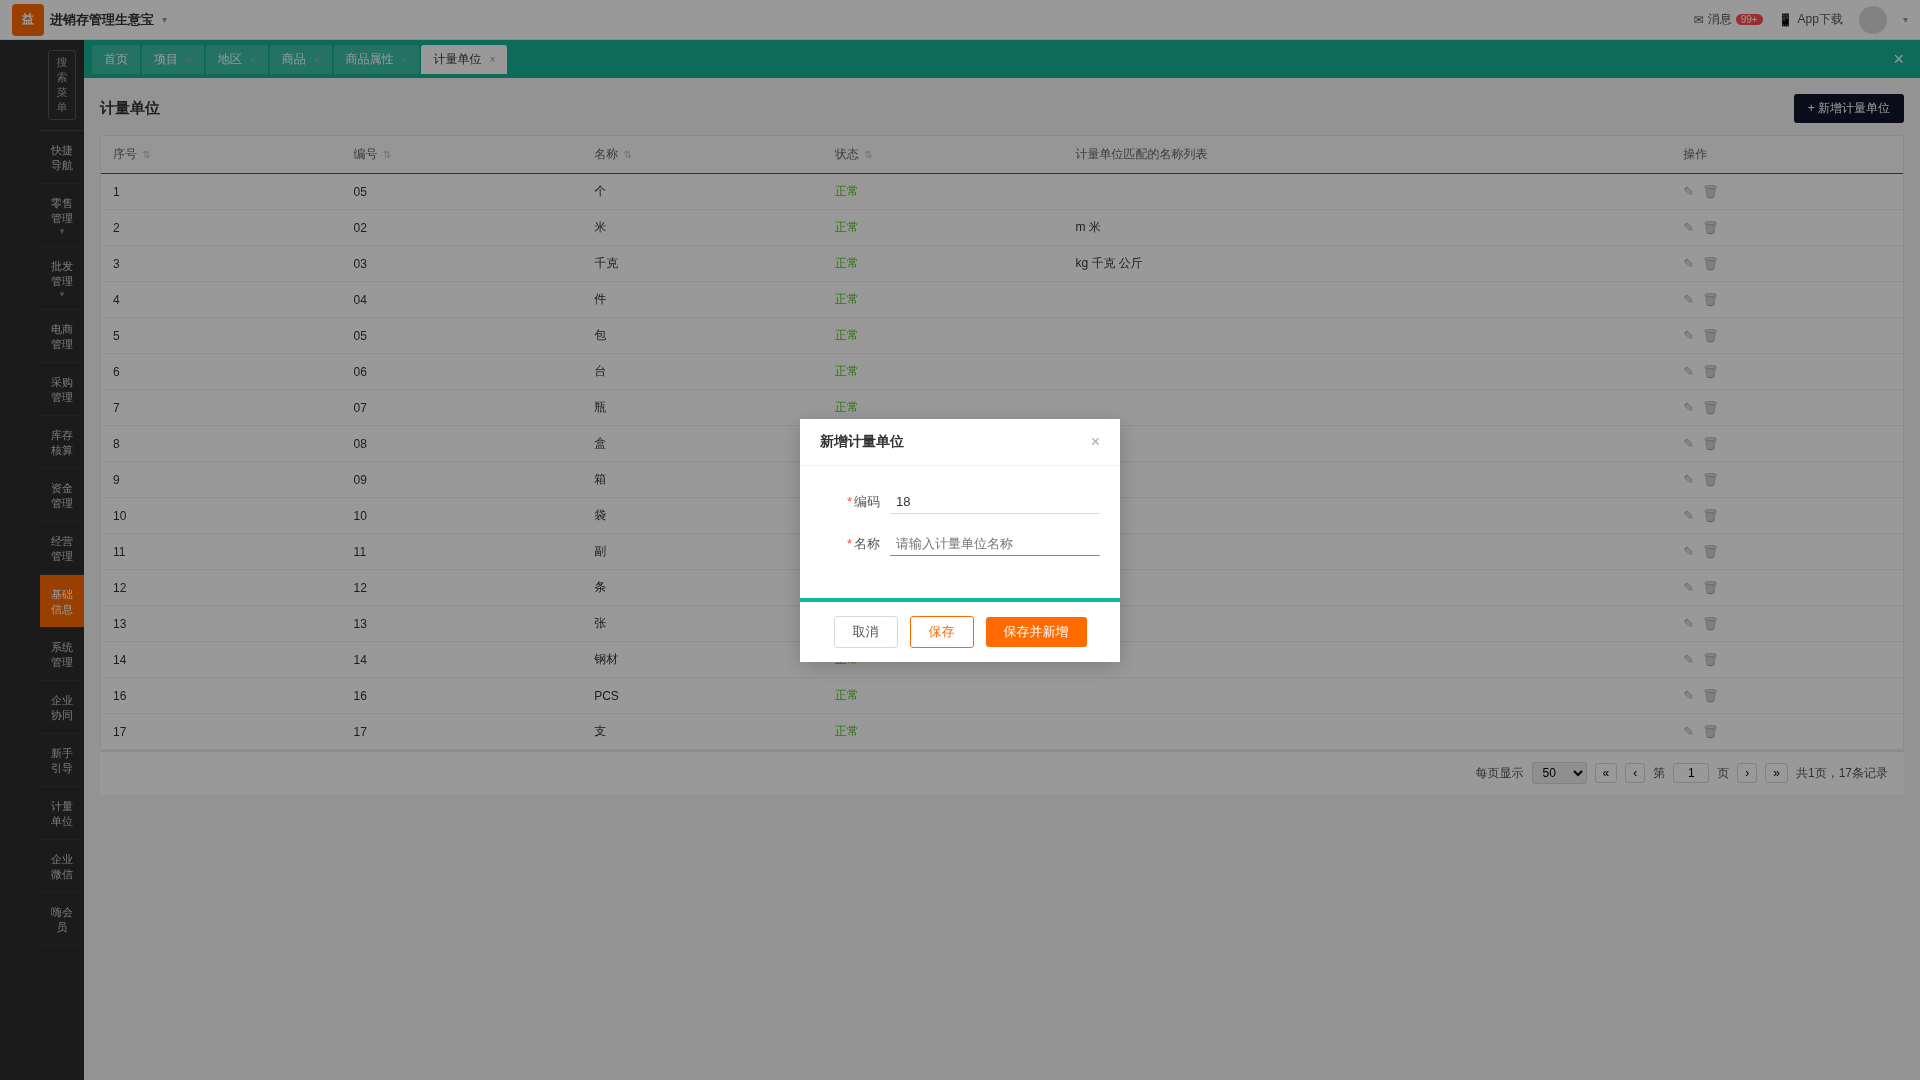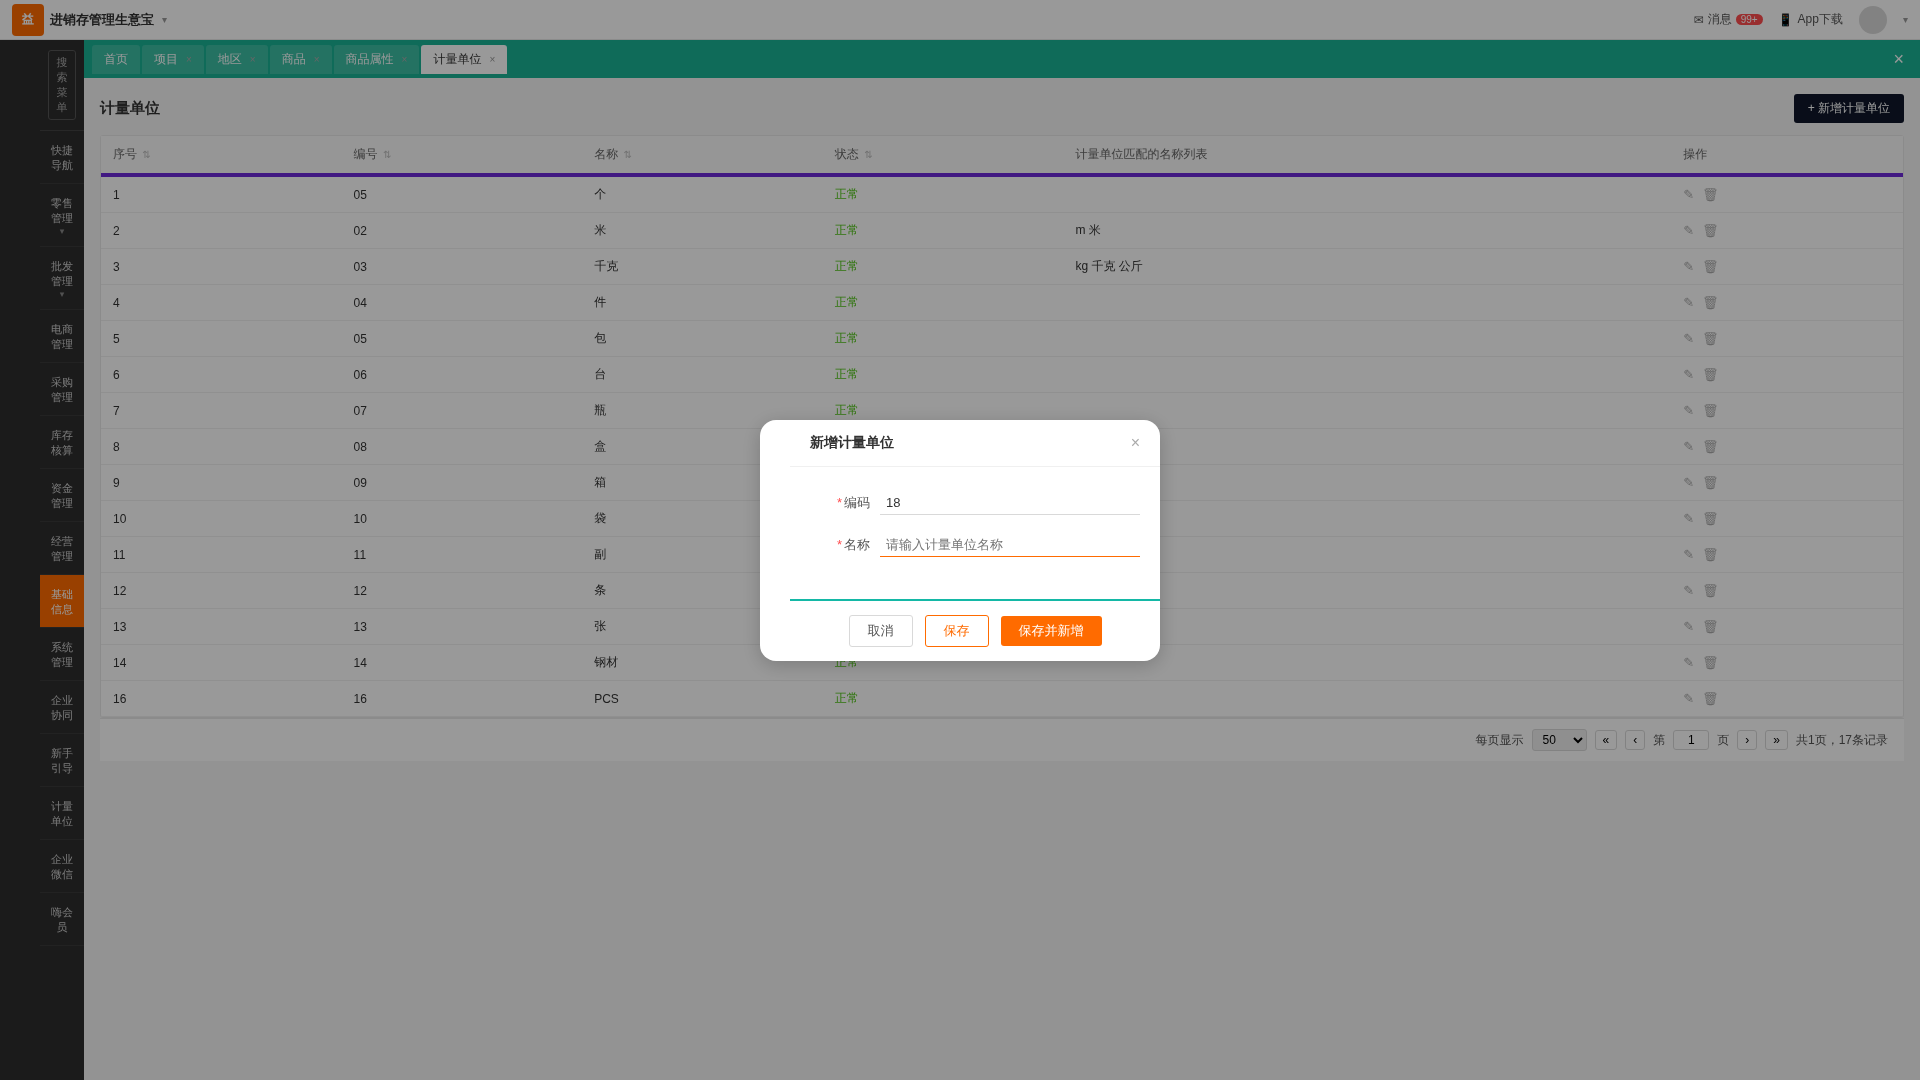--- a/index.html
+++ b/index.html
@@ -43,46 +43,46 @@
     
     .page-content { flex: 1; background: #f5f5f5; padding: 16px; overflow: auto; }
     .page-title-bar { display: flex; align-items: center; justify-content: space-between; margin-bottom: 12px; }
     .page-title { font-size: 15px; font-weight: bold; color: #333; }
     .add-btn { background: #0f172a; color: #fff; border: none; border-radius: 3px; padding: 6px 14px; font-size: 12px; cursor: pointer; }
 
     
     .table-wrapper { background: #fff; border: 1px solid #e8e8e8; border-radius: 3px; }
     table { width: 100%; border-collapse: collapse; }
     thead tr { background: #fafafa; }
-    th { padding: 10px 12px; text-align: left; font-size: 12px; color: #666; font-weight: normal; border-bottom: 4px solid #6d28d9; white-space: nowrap; }
+    th { padding: 10px 12px; text-align: left; font-size: 12px; color: #666; font-weight: normal; border-bottom: 1px solid #6d28d9; white-space: nowrap; }
     td { padding: 9px 12px; font-size: 12px; color: #333; border-bottom: 1px solid #f0f0f0; }
     .sort-icon { color: #bbb; font-size: 10px; margin-left: 2px; }
     .status-normal { color: #52c41a; }
     .action-icons { display: flex; gap: 8px; }
     .action-icon { color: #aaa; cursor: pointer; font-size: 13px; }
 
     
     .pagination-bar { display: flex; align-items: center; justify-content: flex-end; padding: 10px 16px; background: #fff; border-top: 1px solid #e8e8e8; gap: 8px; font-size: 12px; color: #555; }
     .page-size-select { border: 1px solid #d9d9d9; border-radius: 3px; padding: 2px 6px; font-size: 12px; }
     .page-btn { border: 1px solid #d9d9d9; background: #fff; border-radius: 3px; padding: 2px 7px; cursor: pointer; font-size: 12px; }
     .page-input { width: 36px; border: 1px solid #d9d9d9; border-radius: 3px; text-align: center; padding: 2px 4px; font-size: 12px; }
 
     
     .modal-overlay { position: fixed; top: 0; left: 0; width: 100%; height: 100%; background: rgba(0,0,0,0.4); display: flex; align-items: center; justify-content: center; z-index: 1000; }
-    .modal { background: #fff; border-radius: 16px; width: 400px; box-shadow: 0 4px 20px rgba(0,0,0,0.2); padding-left: 30px; }
+    .modal { background: #fff; border-radius: 0; width: 320px; box-shadow: 0 4px 20px rgba(0,0,0,0.2); }
     .modal-header { display: flex; align-items: center; justify-content: space-between; padding: 14px 20px; border-bottom: 1px solid #f0f0f0; }
     .modal-title { font-size: 14px; font-weight: bold; color: #333; }
     .modal-close { cursor: pointer; color: #aaa; font-size: 16px; }
     .modal-body { padding: 24px 20px; }
     .form-row { display: flex; align-items: center; margin-bottom: 18px; }
     .form-label { width: 60px; text-align: right; font-size: 13px; color: #555; margin-right: 10px; }
     .form-label .required { color: #ff4d4f; margin-right: 2px; }
     .form-input { flex: 1; border: none; border-bottom: 1px solid #d9d9d9; padding: 4px 6px; font-size: 13px; outline: none; color: #333; }
     .form-input.highlighted { border-bottom-color: #ff6b00; }
-    .modal-footer { display: flex; align-items: center; justify-content: center; padding: 14px 20px; gap: 12px; border-top: 2px solid #14b8a6; }
+    .modal-footer { display: flex; align-items: center; justify-content: center; padding: 14px 20px; gap: 12px; border-top: 4px solid #14b8a6; }
     .btn-cancel { border: 1px solid #d9d9d9; background: #fff; color: #555; border-radius: 3px; padding: 6px 18px; font-size: 13px; cursor: pointer; }
     .btn-save { border: 1px solid #ff6b00; background: #fff; color: #ff6b00; border-radius: 3px; padding: 6px 18px; font-size: 13px; cursor: pointer; }
     .btn-save-new { border: none; background: #ff6b00; color: #fff; border-radius: 3px; padding: 6px 18px; font-size: 13px; cursor: pointer; }
   </style>
 </head>
 <body>
 
 <div class="top-bar">
   <div class="top-bar-left">
     <div class="logo-area">
@@ -397,20 +397,33 @@
     <td>PCS</td>
     <td><span class="status-normal">正常</span></td>
     <td></td>
     <td>
       <div class="action-icons">
         <span class="action-icon">✎</span>
         <span class="action-icon">🗑</span>
       </div>
     </td>
   </tr>
+              <tr>
+    <td>17</td>
+    <td>17</td>
+    <td>支</td>
+    <td><span class="status-normal">正常</span></td>
+    <td></td>
+    <td>
+      <div class="action-icons">
+        <span class="action-icon">✎</span>
+        <span class="action-icon">🗑</span>
+      </div>
+    </td>
+  </tr>
             </tbody>
         </table>
       </div>
 
       <div class="pagination-bar">
         <span>每页显示</span>
         <select class="page-size-select">
           <option>50</option>
           <option>10</option>
           <option>20</option>

